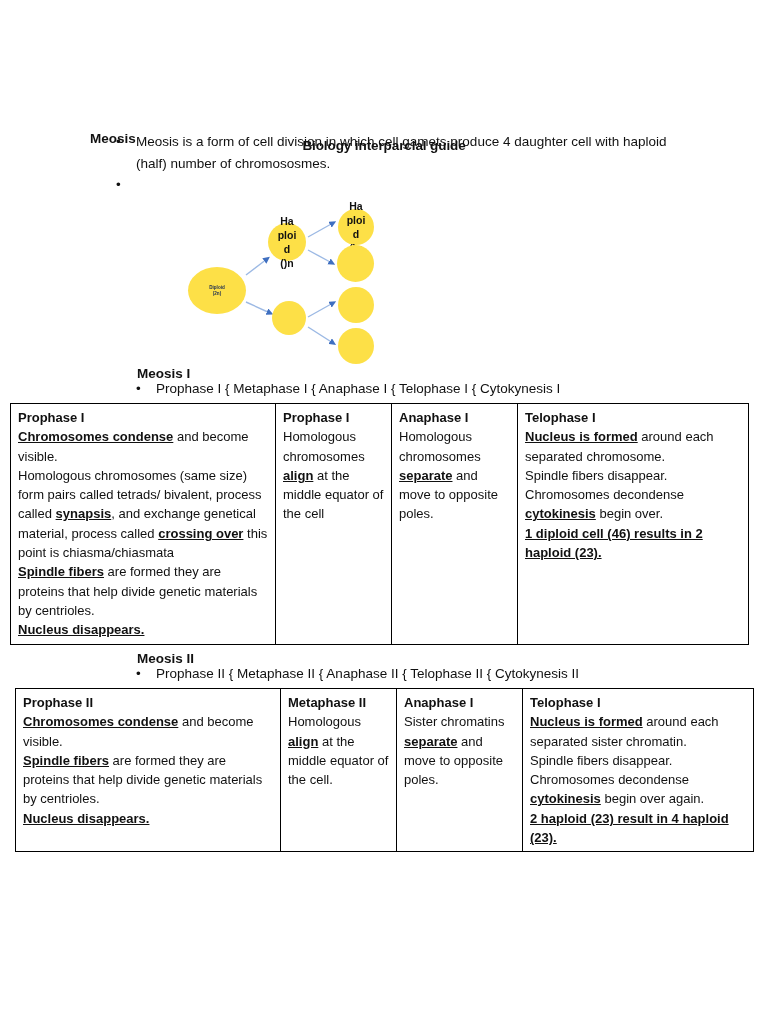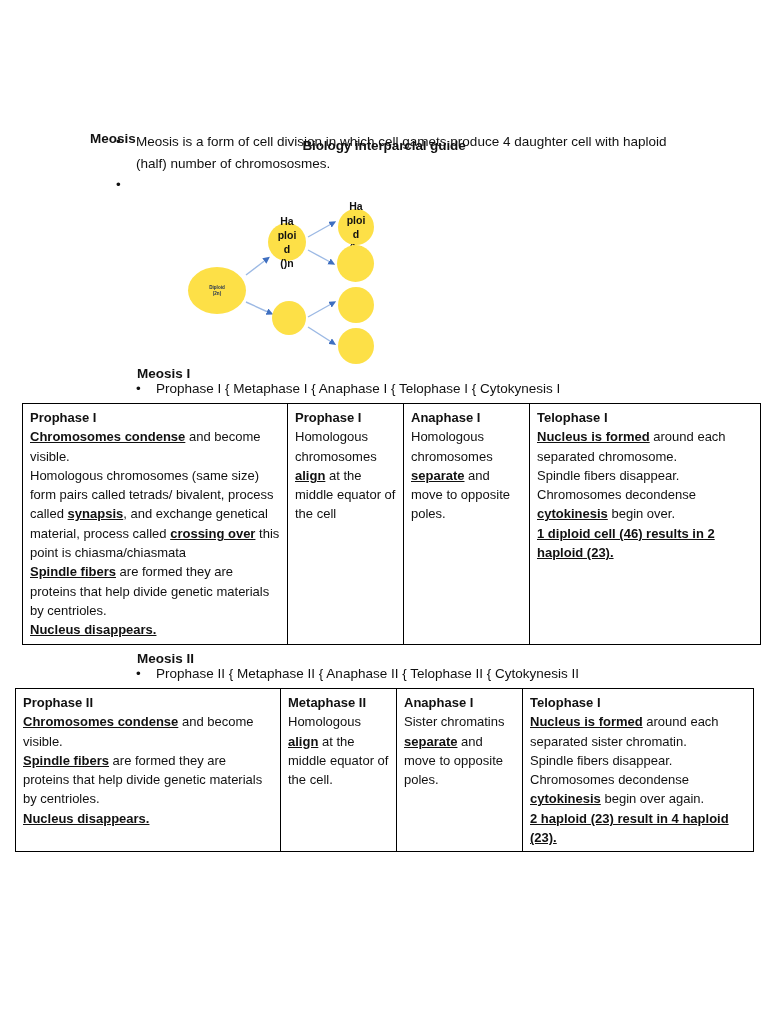--- a/index.html
+++ b/index.html
@@ -154,21 +154,21 @@
     vertical-align: top;
     padding: 4px 5px 4px 7px;
     font-size: 13px;
     line-height: 19.3px;
   }
   .phase-table .col-1 { width: 265px; }
   .phase-table .col-2 { width: 116px; }
   .phase-table .col-3 { width: 126px; }
   .phase-table .col-4 { width: 231px; }
 
-  #table-meosis-1 { left: 22px; top: 403px; width: 738px; height: 226px; }
+  #table-meosis-1 { left: 10px; top: 403px; width: 738px; height: 226px; }
   #table-meosis-2 { left: 15px; top: 688px; width: 738px; height: 135px; }
 
   .cell-title {
     font-weight: bold;
     display: block;
   }
   .u { text-decoration: underline; font-weight: bold; }
 
   .importance {
     position: absolute;

